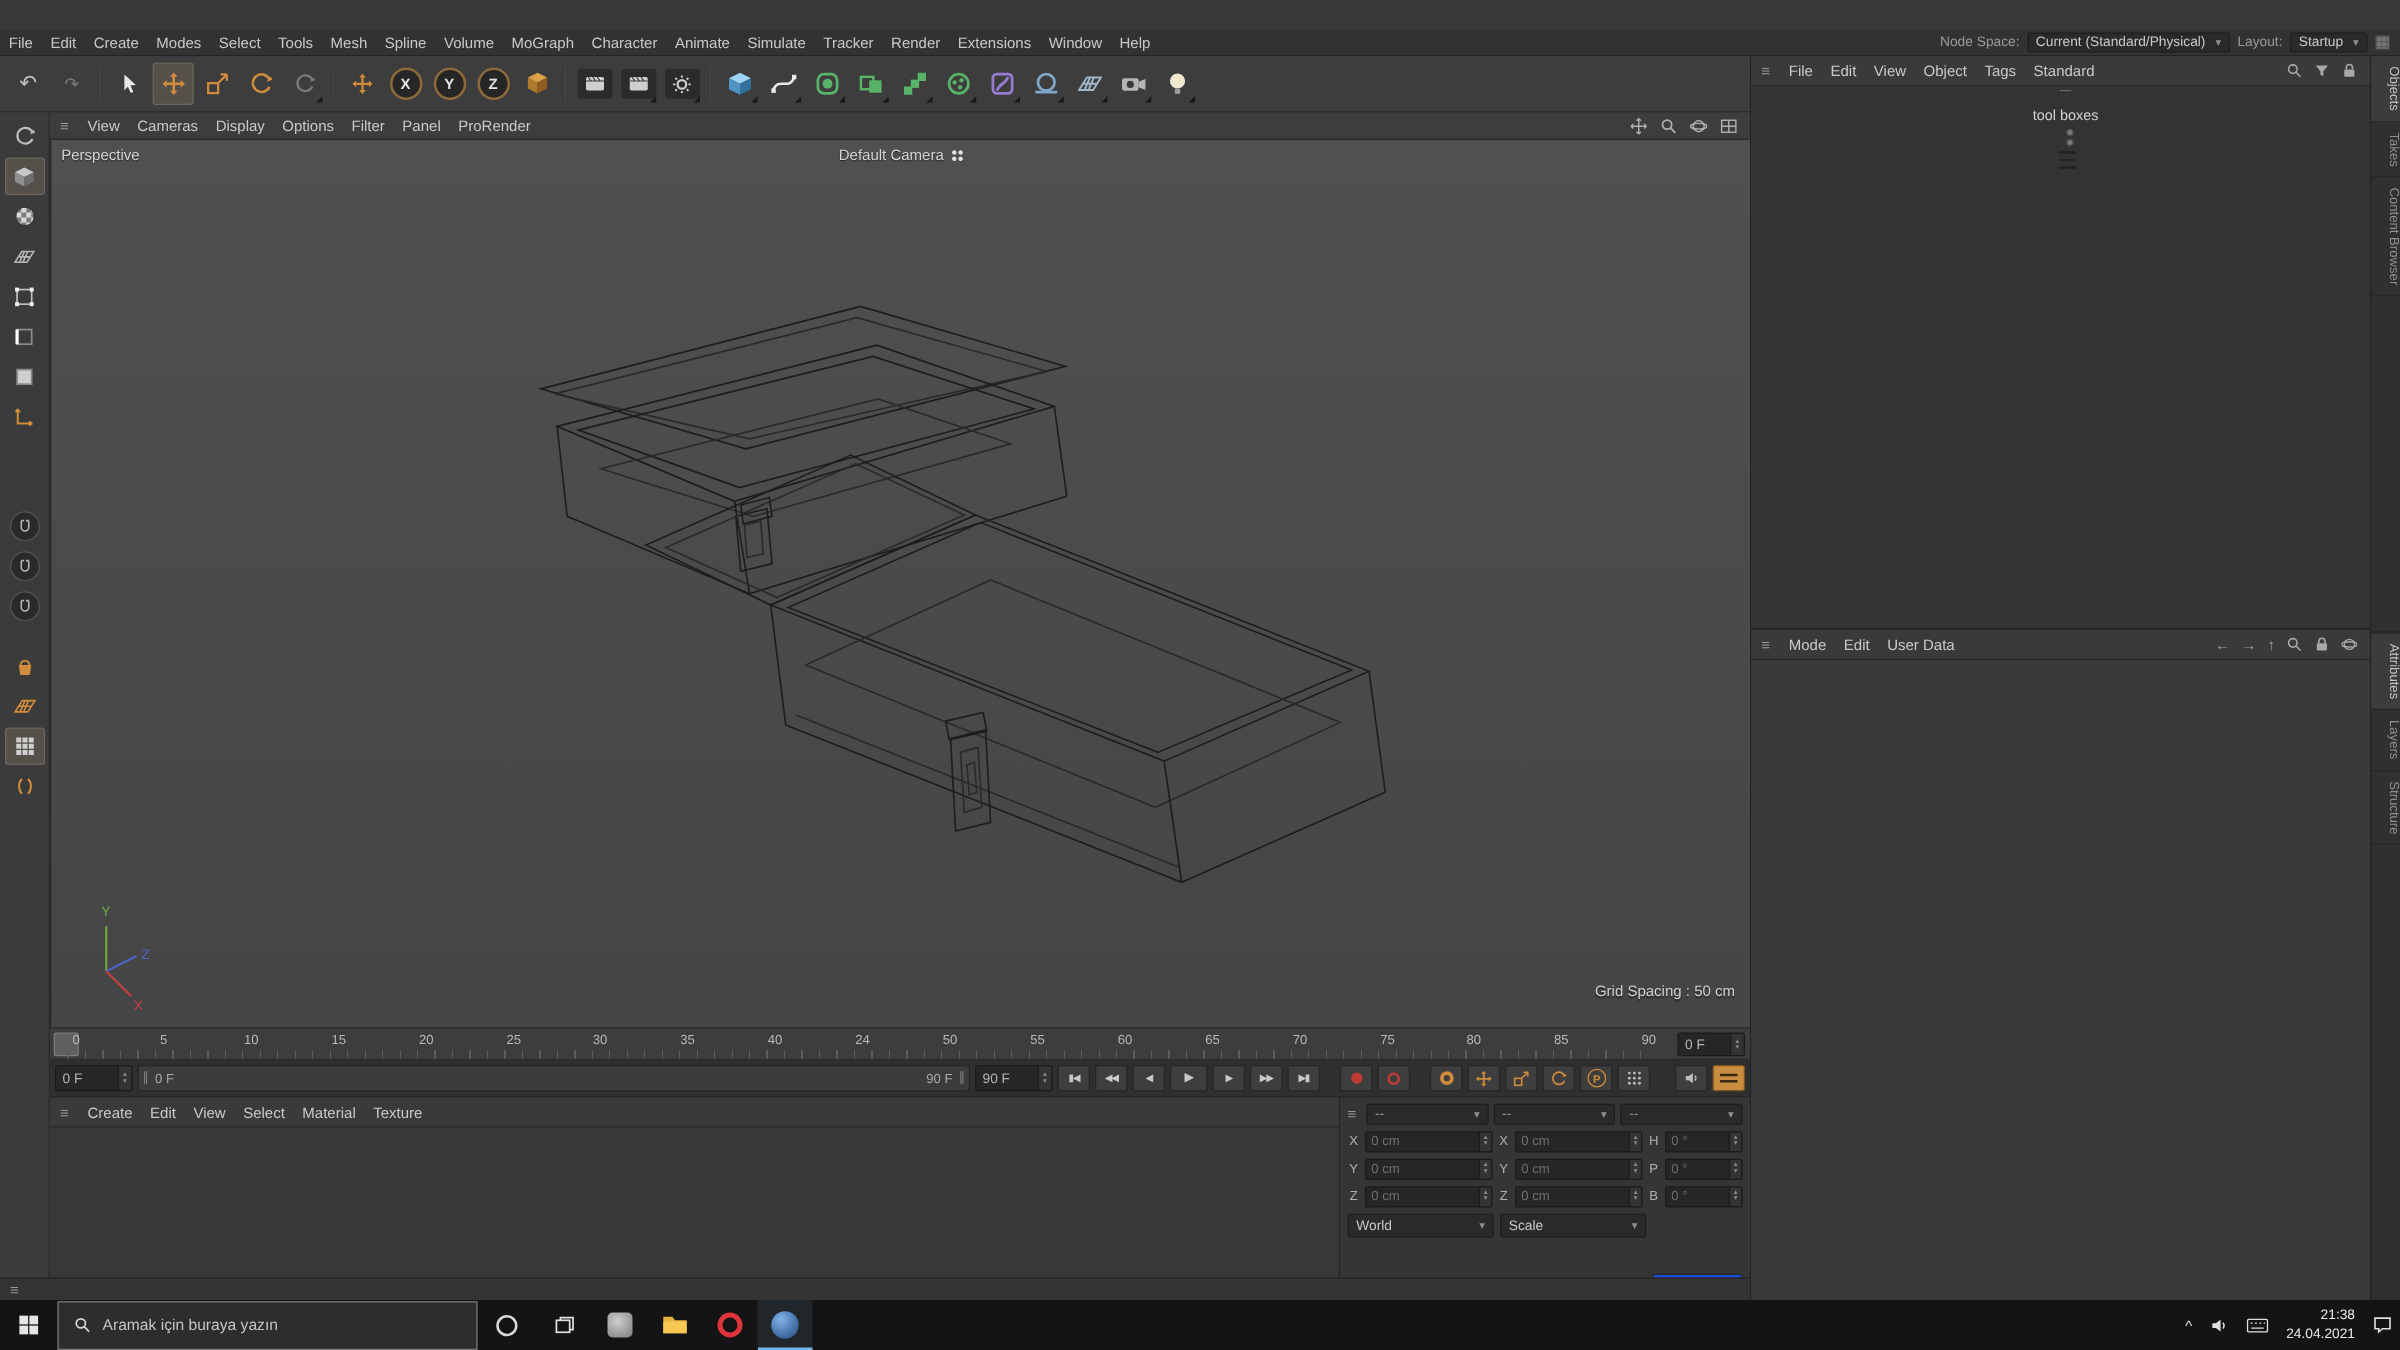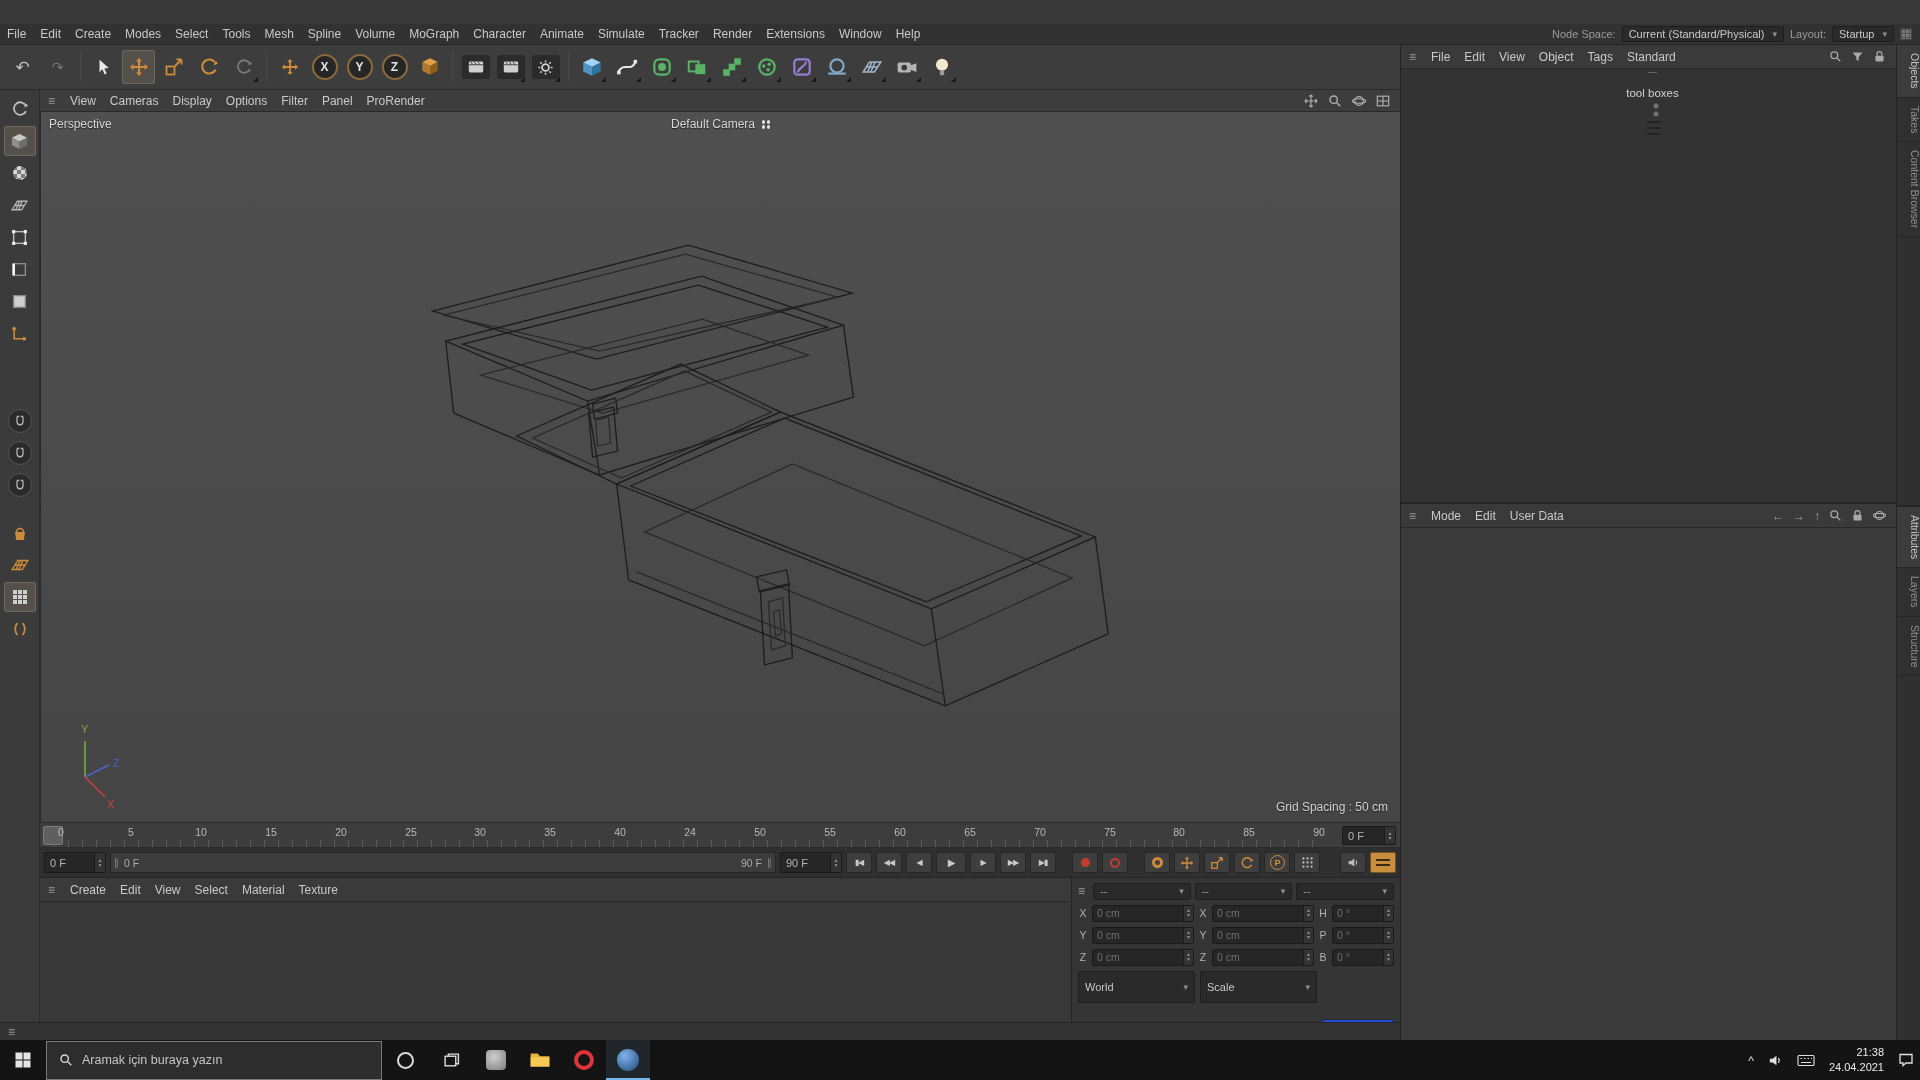--- a/index.html
+++ b/index.html
@@ -58,21 +58,21 @@
   .vplabel{position:absolute;top:5px;left:8px;color:#d6d6d6;text-shadow:0 1px 1px rgba(0,0,0,.6);}
   .vpcam{position:absolute;top:5px;left:50%;transform:translateX(-50%);display:flex;align-items:center;gap:6px;
      color:#d6d6d6;text-shadow:0 1px 1px rgba(0,0,0,.6);}
   .dots4{width:9px;height:9px;background:
      radial-gradient(circle 1.5px at 2px 2px,#ddd 1.5px,transparent 2px),
      radial-gradient(circle 1.5px at 7px 2px,#ddd 1.5px,transparent 2px),
      radial-gradient(circle 1.5px at 2px 7px,#ddd 1.5px,transparent 2px),
      radial-gradient(circle 1.5px at 7px 7px,#ddd 1.5px,transparent 2px);}
   .wire{position:absolute;inset:0;width:100%;height:100%;}
   .gizmo{position:absolute;left:14px;bottom:12px;}
-  .gridspacing{position:absolute;right:12px;bottom:8px;color:#d0d0d0;text-shadow:0 1px 1px rgba(0,0,0,.5);}
+  .gridspacing{position:absolute;right:12px;bottom:22px;color:#d0d0d0;text-shadow:0 1px 1px rgba(0,0,0,.5);}
   
   #ruler{left:40px;top:822px;width:1360px;height:26px;background:#3d3d3d;border-top:1px solid #2b2b2b;border-bottom:1px solid #2b2b2b;}
   .ticknum{position:absolute;top:3px;transform:translateX(-50%);font-size:10.5px;color:#b8b8b8;}
   .tickstrip{position:absolute;left:14px;bottom:0;width:1272px;height:7px;
      background:repeating-linear-gradient(90deg,#5c5c5c 0 1px,transparent 1px 13.98px);}
   .framemarker{position:absolute;left:3px;top:3px;width:20px;height:19px;background:#5f5f5f;border:1px solid #7d7d7d;border-radius:2px;}
   .rulerfld{position:absolute;right:4px;top:3px;}
   
   .fld{display:inline-flex;align-items:center;height:21px;background:#262626;border:1px solid #1a1a1a;border-radius:2px;overflow:hidden;}
   .fld-val{padding:0 5px;font-size:11px;color:#b5b5b5;flex:1;white-space:nowrap;}
@@ -110,21 +110,21 @@
   .matlabel{margin-top:1px;width:48px;height:14px;background:#8aa2b4;color:#0d141b;font-size:10.5px;
      display:flex;align-items:center;justify-content:center;overflow:hidden;}
   #coordpanel{width:328px;background:#353535;padding:2px 6px;font-size:10.5px;flex:none;}
   .crow{display:flex;align-items:center;gap:4px;height:22px;}
   .chead .select{flex:1;justify-content:space-between;height:17px;color:#9a9a9a;}
   .claber{width:10px;text-align:center;color:#b0b0b0;}
   .cfld{display:inline-flex;align-items:center;height:17px;background:#262626;border:1px solid #1a1a1a;border-radius:2px;flex:1;overflow:hidden;}
   .cfld .v{flex:1;padding:0 4px;color:#6f6f6f;font-size:10.5px;white-space:nowrap;}
   .cfld .spin{width:10px;}
   .cfoot{display:flex;gap:5px;margin-top:3px;}
-  .cfoot .select{flex:1;justify-content:space-between;height:32px;}
+  .cfoot .select{flex:1;justify-content:space-between;height:19px;}
   .applybtn{flex:0 0 72px;height:19px;background:#1d4ed8;border:1px solid #2a2a2a;border-radius:2px;
      color:#bdbdbd;display:flex;align-items:center;justify-content:center;font-size:10.5px;margin-top:48px;}
   
   #statusbar{left:0;top:1022px;width:1400px;height:18px;background:#343434;border-top:1px solid #242424;display:flex;align-items:center;}
   
   #rightpanel{left:1400px;top:45px;width:496px;height:995px;background:#373737;border-left:1px solid #232323;display:flex;flex-direction:column;}
   #om{height:459px;display:flex;flex-direction:column;border-bottom:2px solid #262626;}
   #om .tree{flex:1;background:#333;padding-top:3px;}
   .orow{display:flex;align-items:center;height:19px;padding-left:8px;gap:4px;flex-direction:column;}
   .branch{width:9px;height:10px;border-left:1px solid #666;border-bottom:1px solid #666;margin-bottom:6px;}

